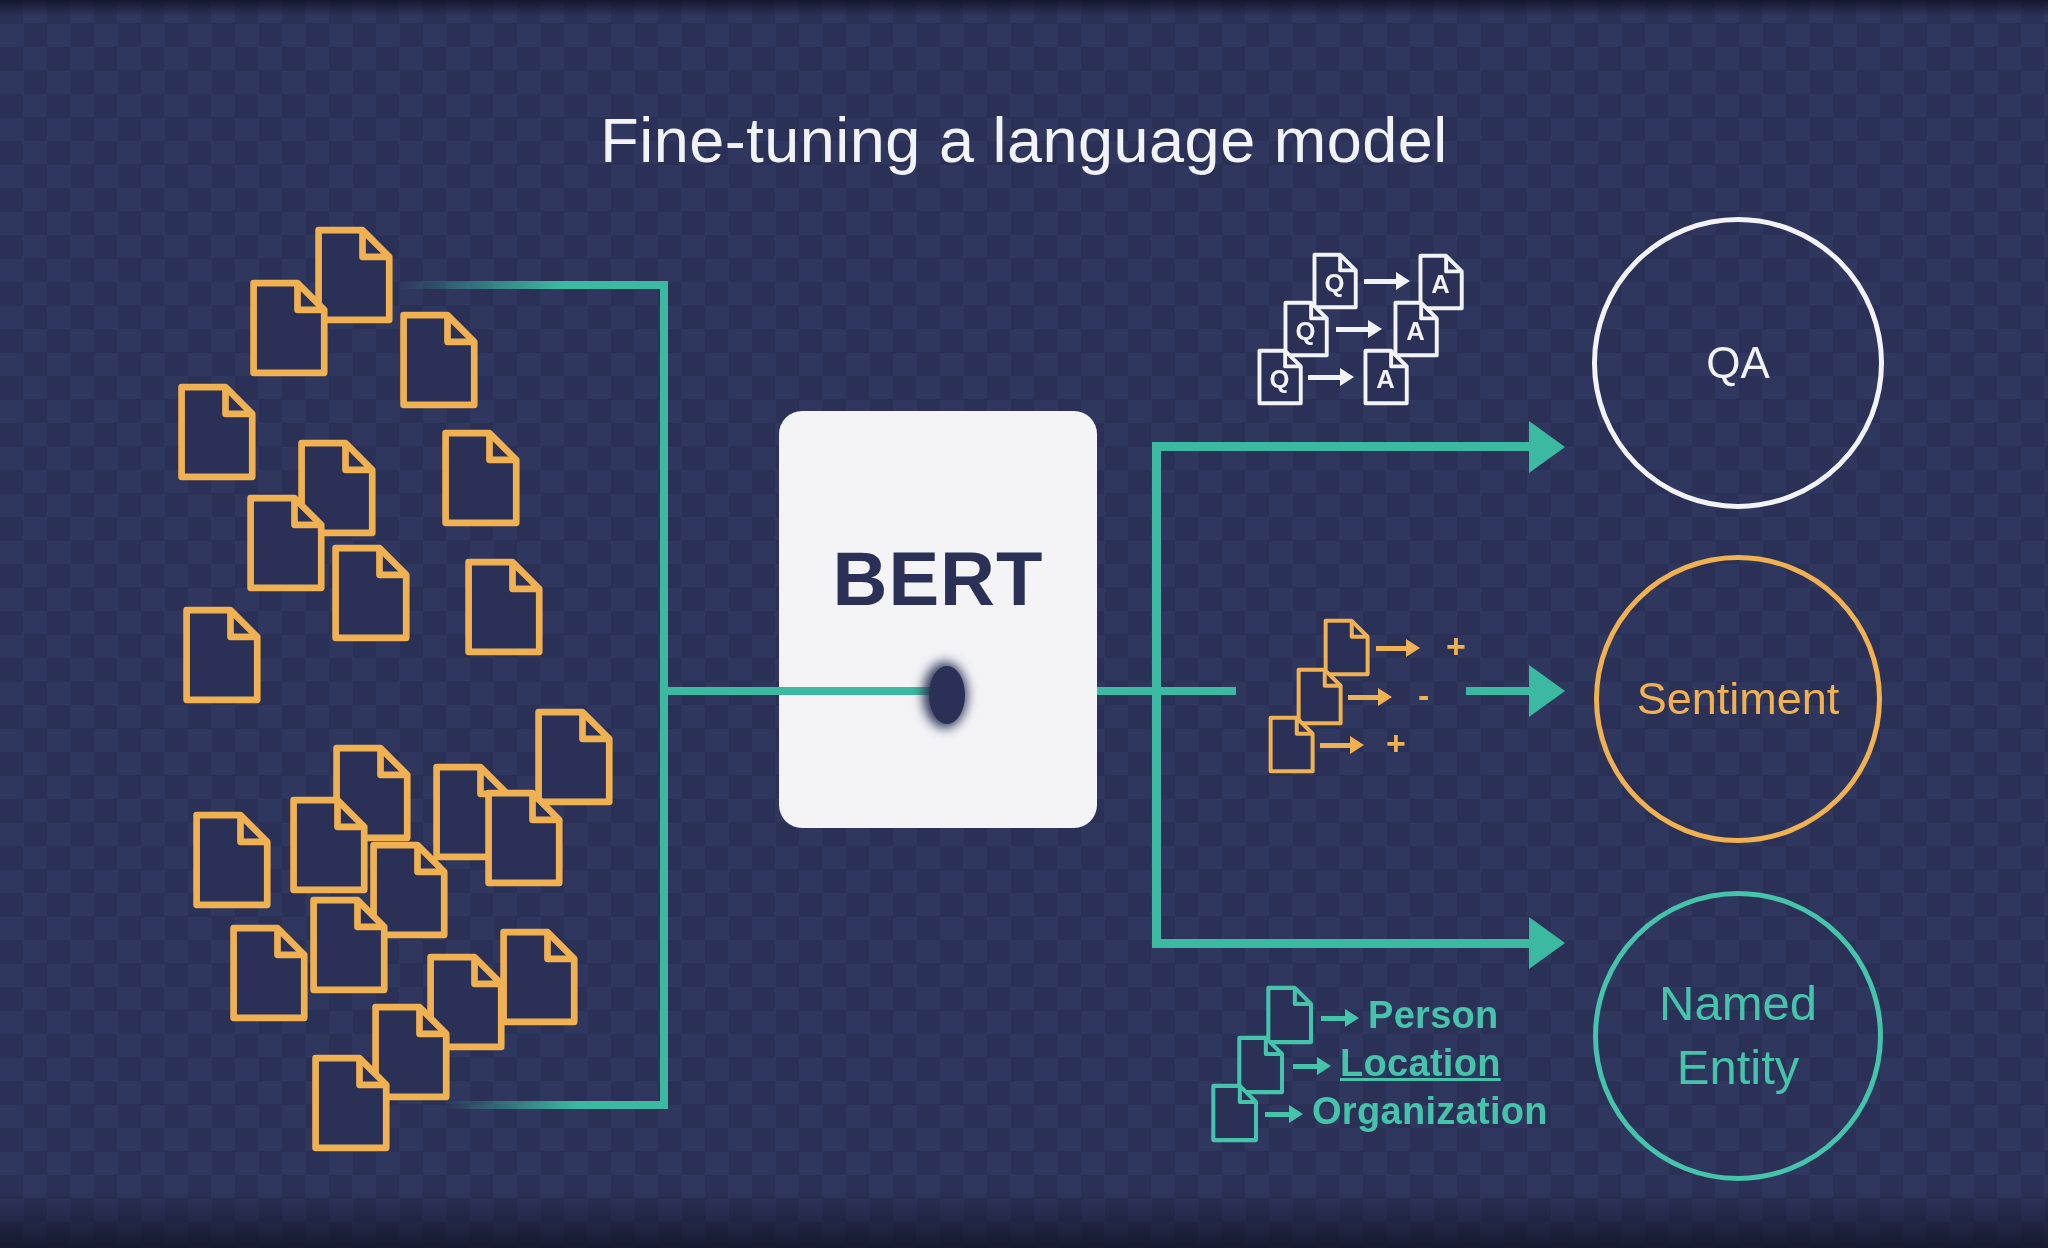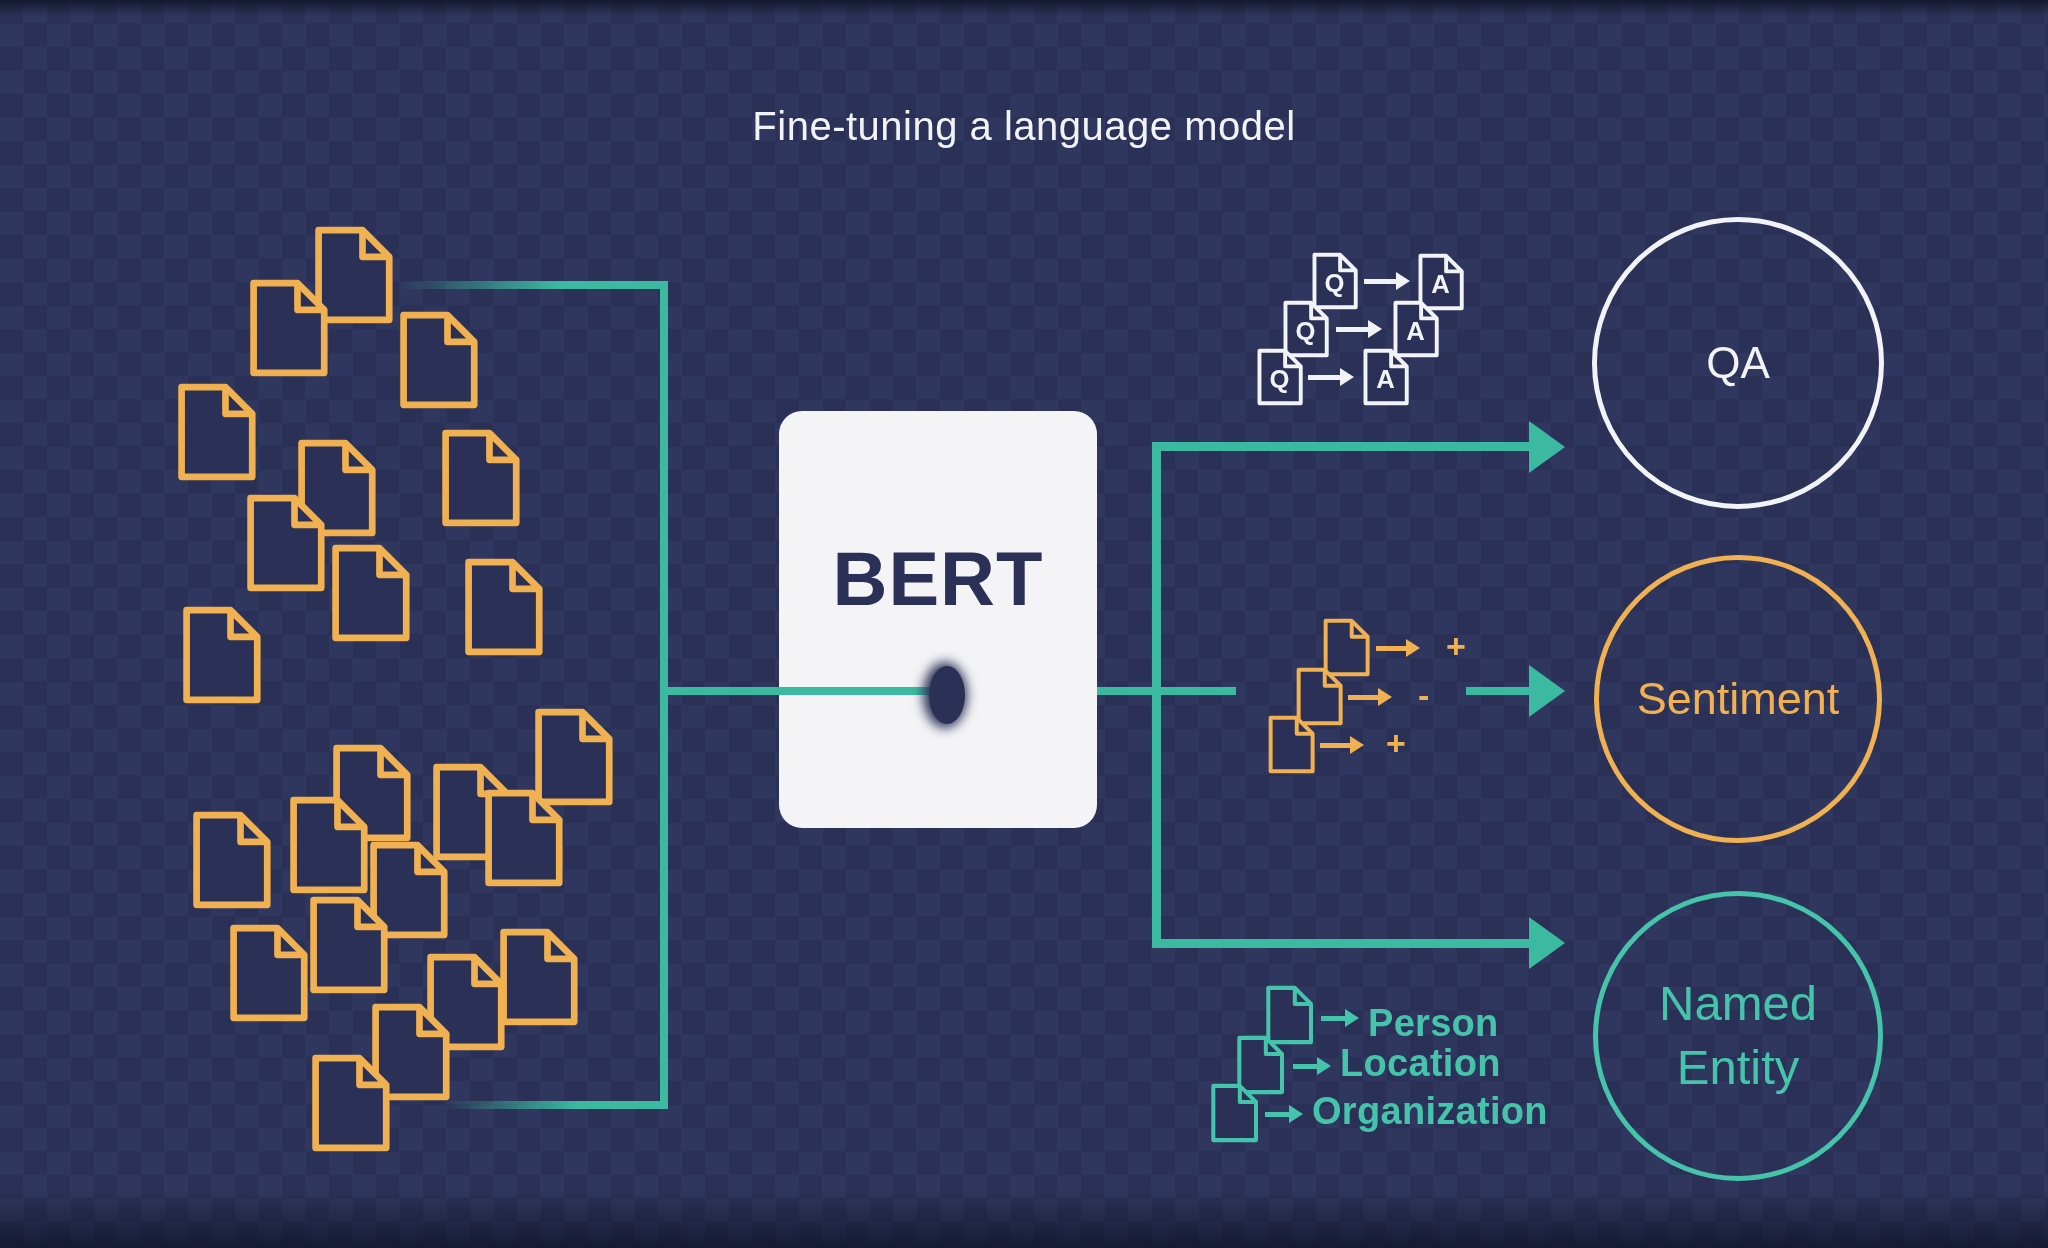--- a/index.html
+++ b/index.html
@@ -14,21 +14,21 @@
     background-image:repeating-conic-gradient(#30375e 0% 25%, rgba(0,0,0,0) 0% 50%);
     background-size:47px 47px;
   }
   .edge-top{position:absolute;left:0;top:0;width:2048px;height:16px;
     background:linear-gradient(180deg, rgba(16,20,40,.85), rgba(16,20,40,0));}
   .edge-bottom{position:absolute;left:0;bottom:0;width:2048px;height:58px;
     background:linear-gradient(0deg, rgba(16,20,40,.8), rgba(16,20,40,0));}
 
   .title{
     position:absolute;left:0;top:104px;width:2048px;text-align:center;
-    color:#f2f3f6;font-size:40px;font-weight:500;letter-spacing:.5px;
+    color:#f2f3f6;font-size:63px;font-weight:500;letter-spacing:.5px;
   }
   .wikipedia-label{
     position:absolute;left:299px;top:666px;
     color:#f2f3f6;font-size:50px;font-weight:500;letter-spacing:.5px;
   }
 
   
   .tl{position:absolute;background:#3cbaa1;}
   .fade-left{background:linear-gradient(90deg, rgba(60,186,161,0) 0%, #3cbaa1 60%);}
   .arrowhead{position:absolute;width:0;height:0;
@@ -279,30 +279,30 @@
     </div>
   <div id="ner-docs">
       <svg viewBox="0 0 88 104" class="doc" style="left: 1262px; top: 985px; width: 53px; height: 60px;">
         <path d="M9 5 H55 L83 33 V99 H9 Z" fill="#2b3156" stroke="#46c3ab" stroke-width="7" stroke-linejoin="round"></path>
         <path d="M55 5 V33 H83" fill="none" stroke="#46c3ab" stroke-width="7" stroke-linejoin="round"></path>
       </svg>
       <div class="mini-arrow" style="left: 1321px; top: 1018px; width: 38px; height: 0px;">
         <div class="shaft" style="left:0;top:-2.5px;width:25px;height:5px;background:#46c3ab;"></div>
         <div class="head" style="left:24px;top:-9px;border-top:9px solid transparent;border-bottom:9px solid transparent;border-left:14px solid #46c3ab;"></div>
       </div>
-      <span class="ner-label" style="left: 1368px; top: 994.44px; margin-top: 8px;">Person</span>
+      <span class="ner-label" style="left: 1368px; top: 994.44px;">Person</span>
       <svg viewBox="0 0 88 104" class="doc" style="left: 1233px; top: 1035px; width: 53px; height: 60px;">
         <path d="M9 5 H55 L83 33 V99 H9 Z" fill="#2b3156" stroke="#46c3ab" stroke-width="7" stroke-linejoin="round"></path>
         <path d="M55 5 V33 H83" fill="none" stroke="#46c3ab" stroke-width="7" stroke-linejoin="round"></path>
       </svg>
       <div class="mini-arrow" style="left: 1293px; top: 1066px; width: 38px; height: 0px;">
         <div class="shaft" style="left:0;top:-2.5px;width:25px;height:5px;background:#46c3ab;"></div>
         <div class="head" style="left:24px;top:-9px;border-top:9px solid transparent;border-bottom:9px solid transparent;border-left:14px solid #46c3ab;"></div>
       </div>
-      <span class="ner-label" style="left: 1340px; top: 1042.44px;">Location</span>
+      <span class="ner-label" style="left: 1340px; top: 1042.44px; text-decoration: underline;">Location</span>
       <svg viewBox="0 0 88 104" class="doc" style="left: 1207px; top: 1083px; width: 53px; height: 60px;">
         <path d="M9 5 H55 L83 33 V99 H9 Z" fill="#2b3156" stroke="#46c3ab" stroke-width="7" stroke-linejoin="round"></path>
         <path d="M55 5 V33 H83" fill="none" stroke="#46c3ab" stroke-width="7" stroke-linejoin="round"></path>
       </svg>
       <div class="mini-arrow" style="left: 1265px; top: 1114px; width: 38px; height: 0px;">
         <div class="shaft" style="left:0;top:-2.5px;width:25px;height:5px;background:#46c3ab;"></div>
         <div class="head" style="left:24px;top:-9px;border-top:9px solid transparent;border-bottom:9px solid transparent;border-left:14px solid #46c3ab;"></div>
       </div>
       <span class="ner-label" style="left: 1312px; top: 1090.44px;">Organization</span>
     </div>

